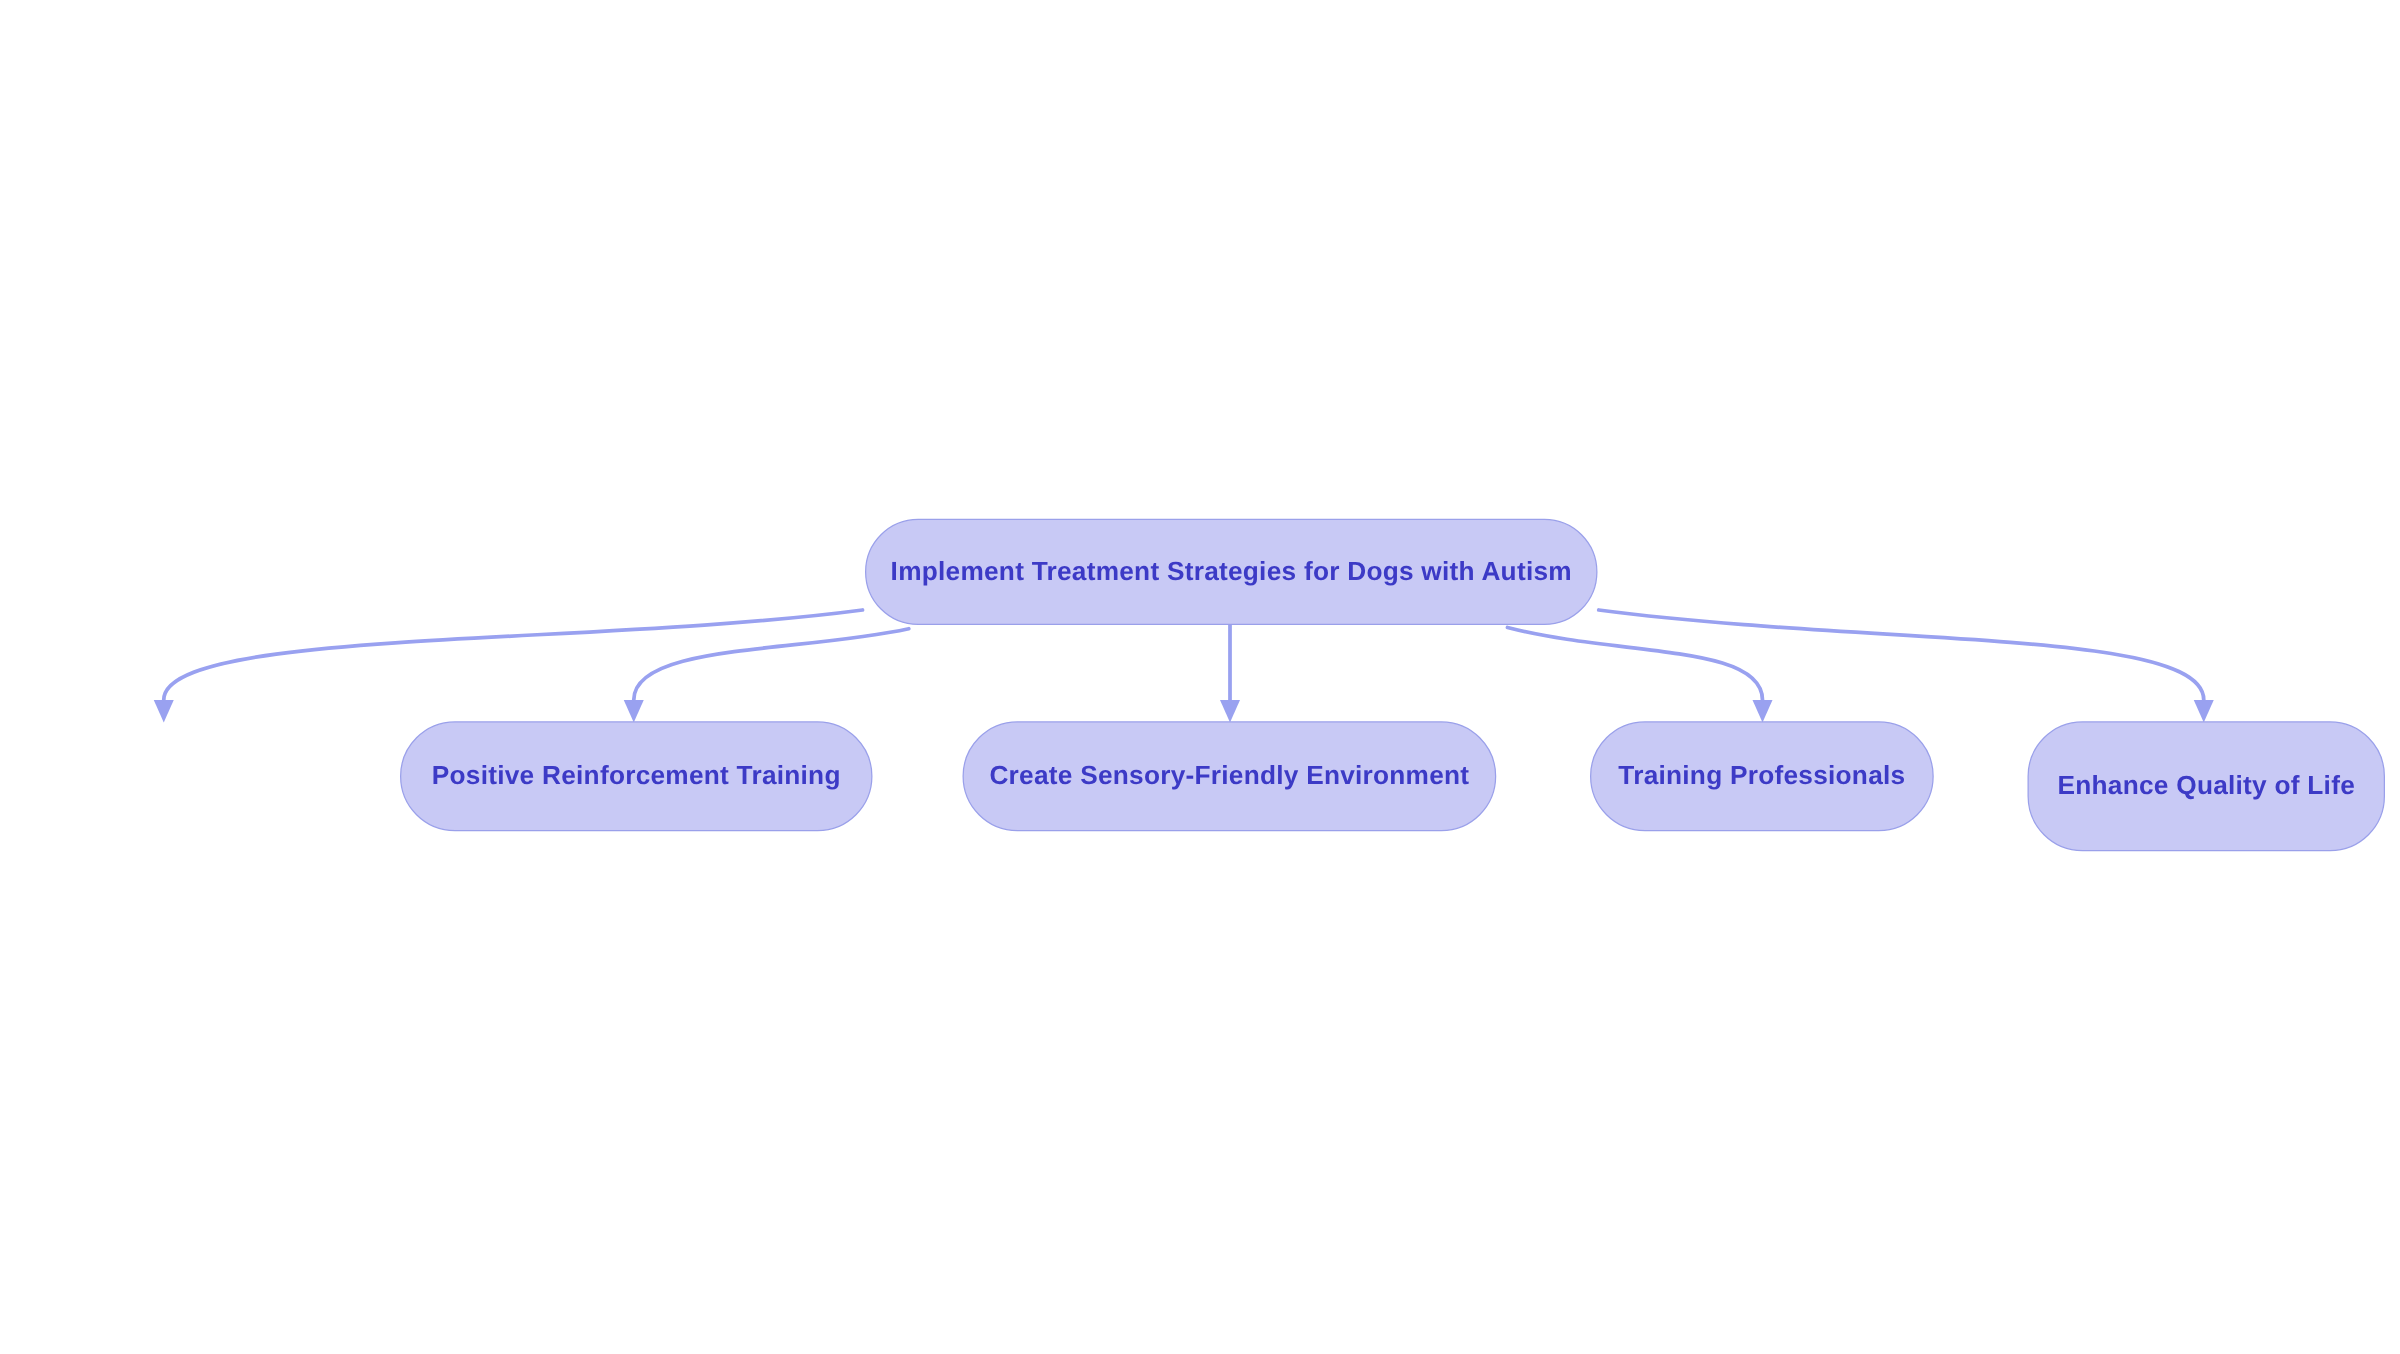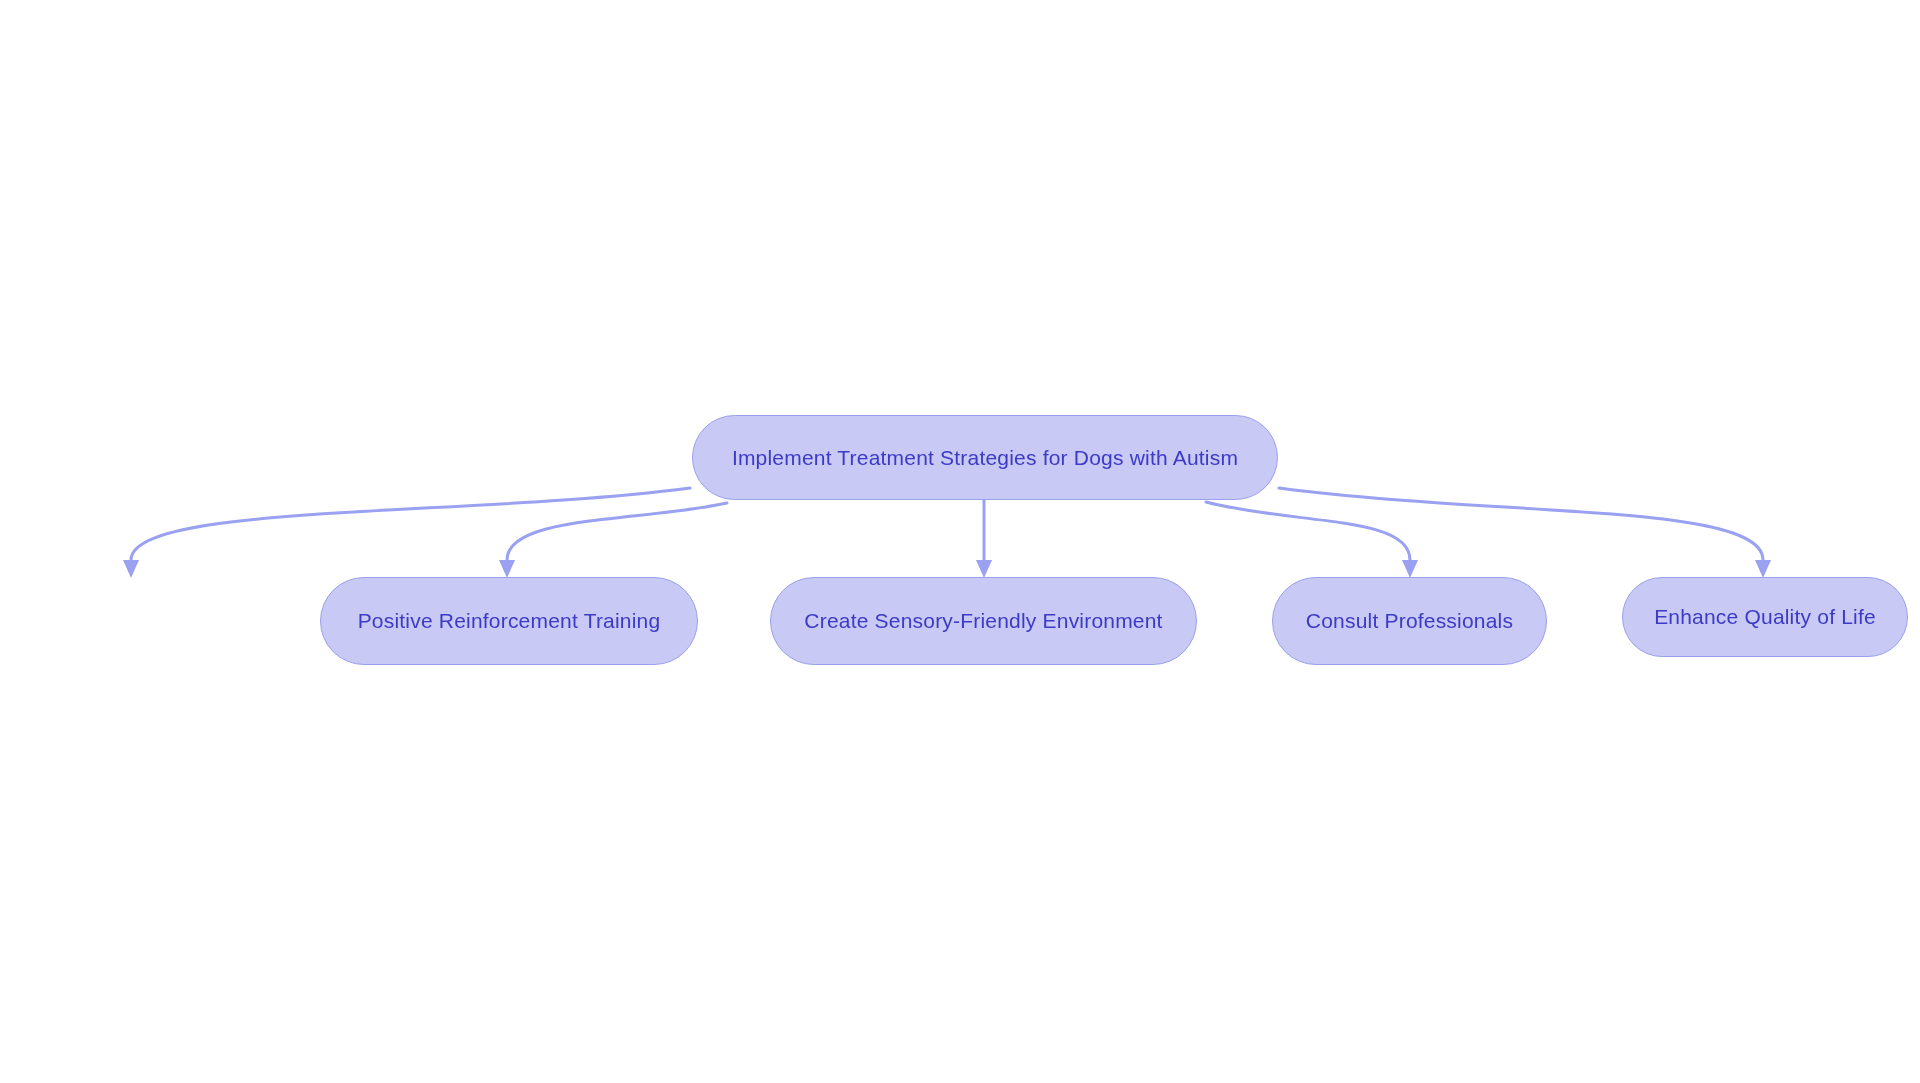--- a/index.html
+++ b/index.html
@@ -45,27 +45,28 @@
     justify-content: center;
     background: var(--node-fill);
     border: 1.5px solid var(--node-border);
     color: var(--node-text);
     border-radius: 44px;
     font-size: 21px;
     letter-spacing: 0.2px;
     text-align: center;
     white-space: nowrap;
     cursor: default;
+    font-weight: bold;
   }
   .node-root   { left: 692px;  top: 415px; width: 586px; height: 85px; border-radius: 42.5px; }
   .node-child1 { left: 13px;   top: 577px; width: 235px; height: 88px; }
   .node-child2 { left: 320px;  top: 577px; width: 378px; height: 88px; text-align: right; }
   .node-child3 { left: 770px;  top: 577px; width: 427px; height: 88px; }
   .node-child4 { left: 1272px; top: 577px; width: 275px; height: 88px; }
-  .node-child5 { left: 1622px; top: 577px; width: 286px; height: 80px; }
+  .node-child5 { left: 1622px; top: 577px; width: 286px; height: 104px; }
   .node-label { pointer-events: none; }
 </style>
 </head>
 <body>
 
 <div class="canvas">
 
   <svg class="edges-layer" width="1920" height="1083" viewBox="0 0 1920 1083" xmlns="http://www.w3.org/2000/svg">
 
     <path class="edge" d="M 690 488 C 470 517, 131 503, 131 560"></path>
@@ -91,20 +92,20 @@
 
   <div class="node node-child2">
     <span class="node-label">Positive Reinforcement Training</span>
   </div>
 
   <div class="node node-child3">
     <span class="node-label">Create Sensory-Friendly Environment</span>
   </div>
 
   <div class="node node-child4">
-    <span class="node-label">Consult Professionals</span>
+    <span class="node-label">Training Professionals</span>
   </div>
 
   <div class="node node-child5">
     <span class="node-label">Enhance Quality of Life</span>
   </div>
 
 </div>
 
 </body></html>

